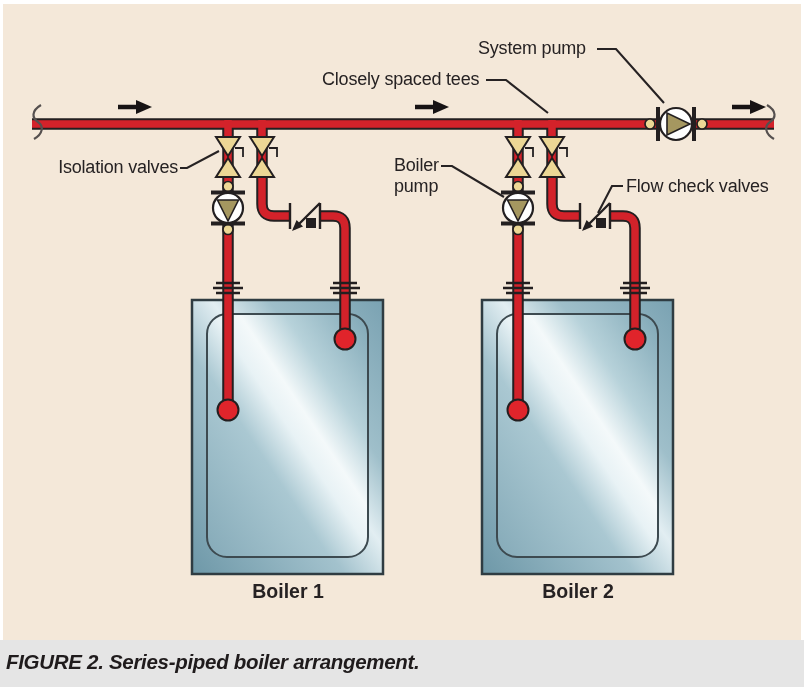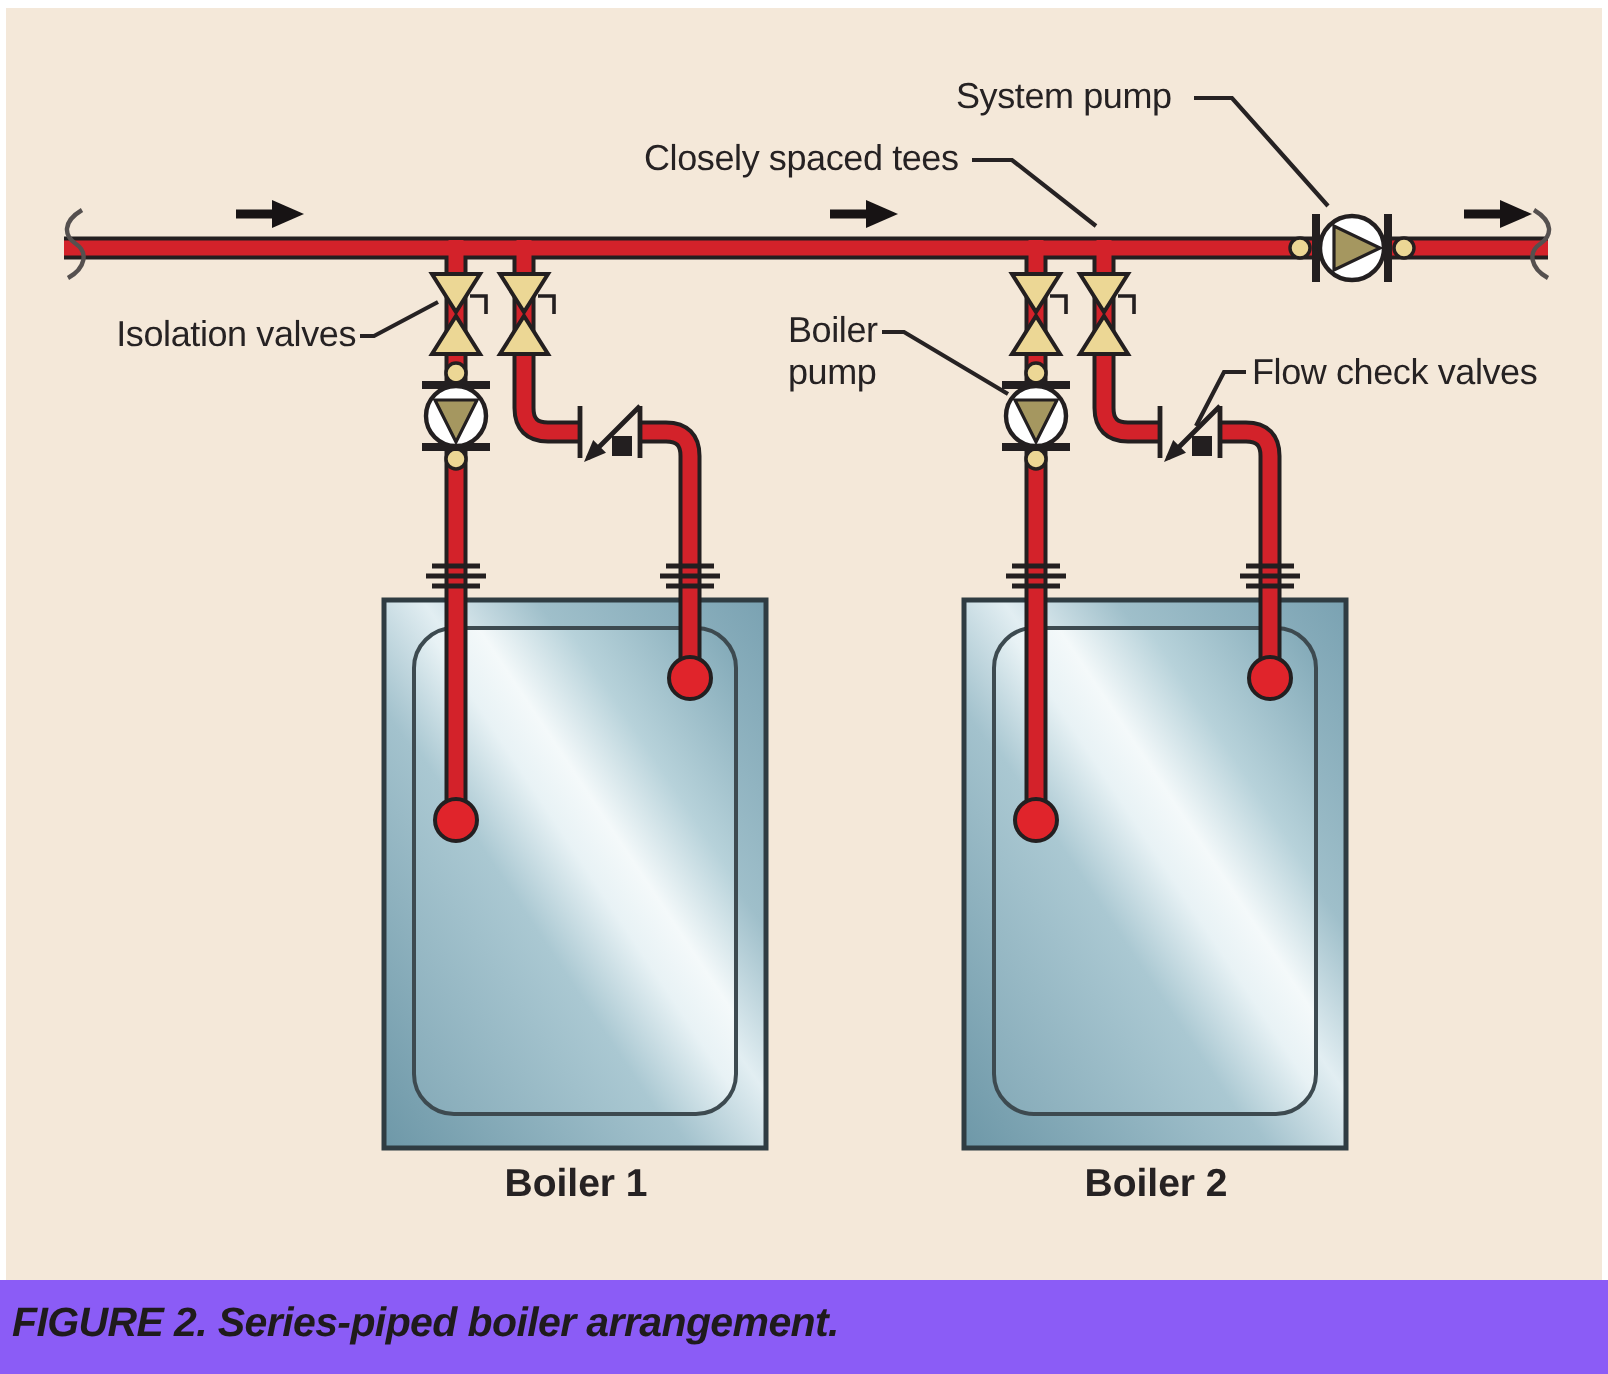--- a/index.html
+++ b/index.html
@@ -18,21 +18,21 @@
     letter-spacing:-0.2px;
   }
   .svg-label-bold{
     font-family:"Liberation Sans", sans-serif;
     font-size:19.5px;
     font-weight:bold;
     fill:#262223;
   }
   .caption-bar{
     position:absolute;left:0;top:640px;width:804px;height:47px;
-    background:#8b5cf6;
+    background:#e5e5e5;
   }
   .caption-text{
     padding:10px 0 0 6px;
     font-size:20.5px;
     font-weight:bold;
     font-style:italic;
     letter-spacing:-0.3px;
     color:#1f1b1c;
   }
 </style>

